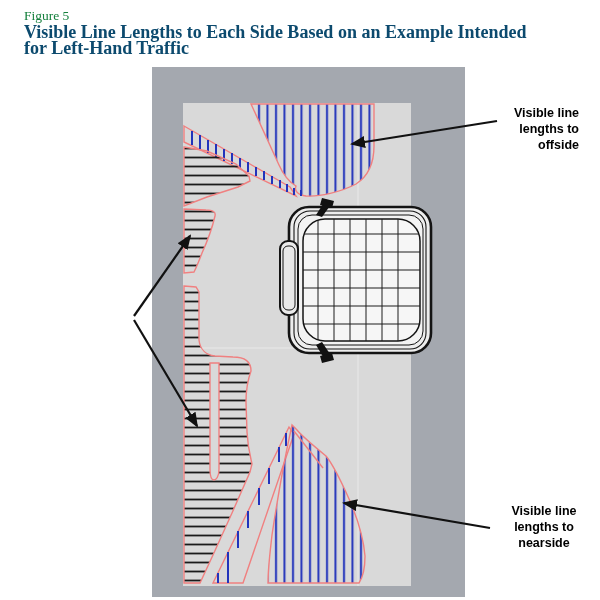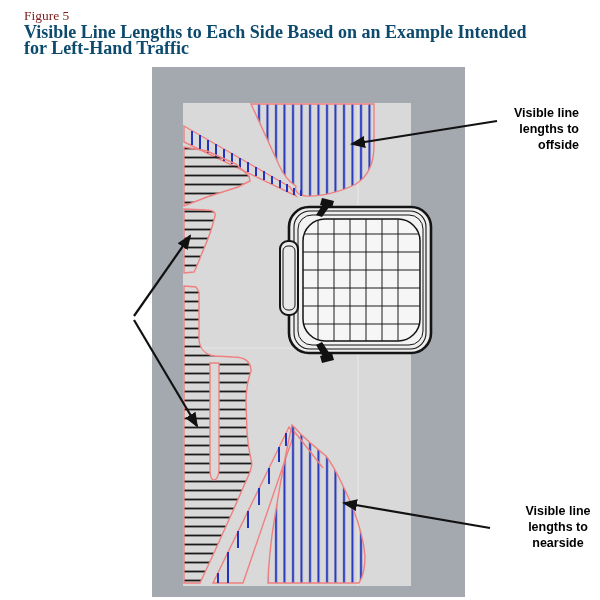--- a/index.html
+++ b/index.html
@@ -12,34 +12,34 @@
     --c-arrow:#111111;
     --c-page:#ffffff;
   }
   html,body{margin:0;padding:0;}
   .page{
     position:relative;width:600px;height:600px;background:var(--c-page);
     overflow:hidden;font-family:"Liberation Sans",sans-serif;
   }
   .fig-label{
     position:absolute;left:24px;top:8px;
-    font-family:"Liberation Serif",serif;font-size:13.5px;color:#7f1d1d;
+    font-family:"Liberation Serif",serif;font-size:13.5px;color:#15803d;
   }
   .fig-title{
     position:absolute;left:24px;top:24px;width:528px;
     font-family:"Liberation Serif",serif;font-size:18px;font-weight:bold;
     line-height:16px;color:#0c4a6e;
   }
   .diagram-svg{position:absolute;left:0;top:0;}
   .lbl{
     position:absolute;font-size:12.5px;font-weight:bold;line-height:16px;color:#000;
   }
   .lbl-offside{left:503px;top:105px;width:76px;text-align:right;}
   .lbl-front{left:41px;top:290px;width:100px;text-align:left;}
-  .lbl-nearside{left:520px;top:503px;width:76px;text-align:center;}
+  .lbl-nearside{left:506px;top:503px;width:76px;text-align:center;}
 
   
   .rl{fill:none;stroke:var(--c-outline);stroke-width:1.4px;}
   .fillH{fill:url(#hatchH);stroke:var(--c-outline);stroke-width:1.4px;}
   .fillV{fill:url(#hatchV);stroke:var(--c-outline);stroke-width:1.4px;}
   .rung{fill:none;stroke:var(--c-blue);stroke-width:2px;}
   .hH{stroke:var(--c-black);stroke-width:1.8px;}
   .hV{stroke:var(--c-blue);stroke-width:2px;}
   .arrow{fill:none;stroke:var(--c-arrow);stroke-width:2.2px;}
   .tk{stroke:#141414;}

